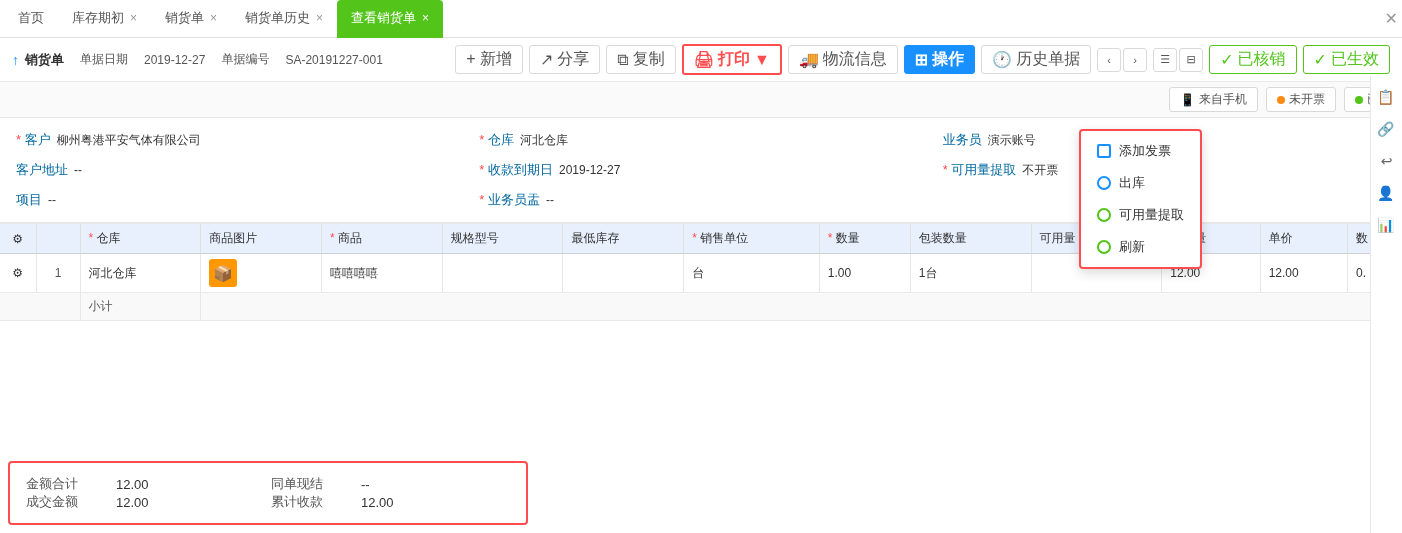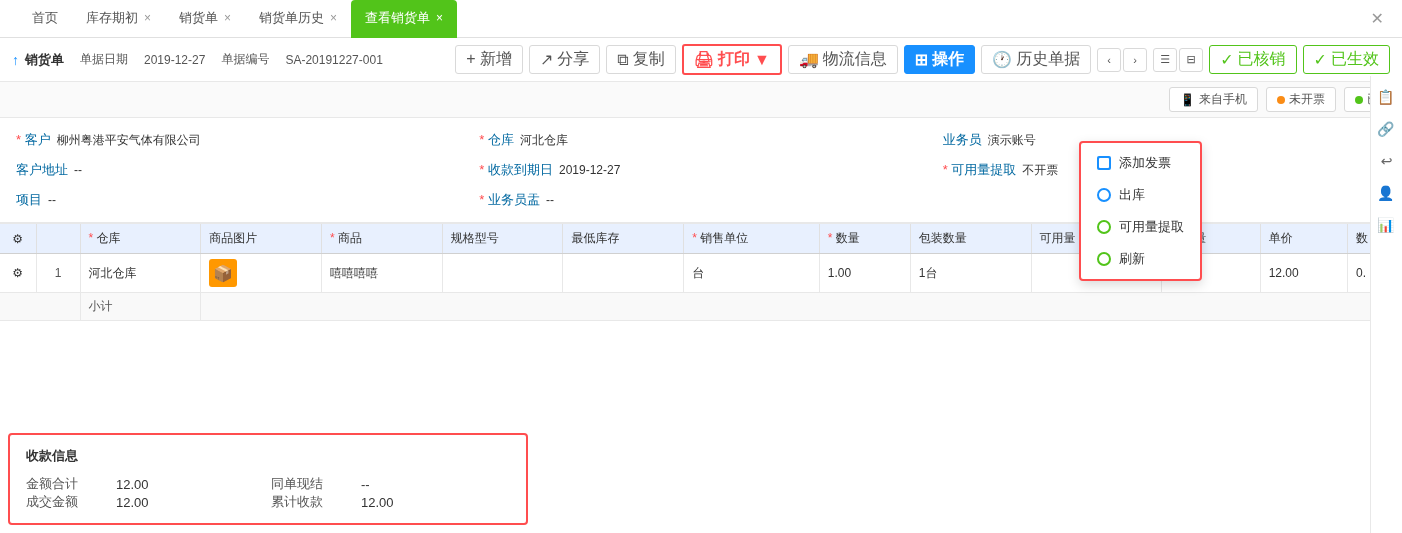--- a/index.html
+++ b/index.html
@@ -1,21 +1,21 @@
 <!DOCTYPE html>
 <html><head>
   <meta charset="utf-8">
   <style>
     * { box-sizing: border-box; margin: 0; padding: 0; }
     body { font-family: 'Microsoft YaHei', Arial, sans-serif; font-size: 13px; background: #f0f2f5; color: #333; }
     
     
     .tab-bar {
       display: flex; align-items: center; background: #fff;
-      border-bottom: 1px solid #e0e0e0; padding: 0 18px;
+      border-bottom: 1px solid #e0e0e0; padding: 0 4px;
       height: 38px; position: relative;
     }
     .tab-item {
       display: flex; align-items: center; padding: 0 14px; height: 38px;
       cursor: pointer; font-size: 13px; color: #555; border-bottom: 2px solid transparent;
       white-space: nowrap;
     }
     .tab-item .tab-close {
       margin-left: 6px; color: #999; font-size: 12px; cursor: pointer;
     }
@@ -136,21 +136,21 @@
     }
     .bottom-title { font-weight: bold; font-size: 13px; margin-bottom: 10px; }
     .bottom-grid { display: grid; grid-template-columns: 1fr 1fr; gap: 6px; }
     .bottom-row { display: flex; align-items: center; gap: 20px; font-size: 13px; }
     .bottom-label { color: #555; width: 70px; }
     .bottom-value { color: #333; }
     .bottom-value.red { color: #ff4d4f; }
     
     
     .dropdown-menu {
-      position: absolute; top: 103px; right: 200px; z-index: 1000;
+      position: absolute; top: 91px; right: 200px; z-index: 1000;
       background: #fff; border: 2px solid #ff4d4f; border-radius: 4px;
       box-shadow: 0 4px 12px rgba(0,0,0,0.15); min-width: 120px; padding: 4px 0;
     }
     .dropdown-item {
       display: flex; align-items: center; gap: 8px; padding: 7px 16px;
       cursor: pointer; font-size: 13px; color: #333;
     }
     .menu-icon-square {
       width: 14px; height: 14px; background: #1890ff; border-radius: 2px;
       display: inline-flex; align-items: center; justify-content: center;
@@ -351,21 +351,20 @@
           <tr class="subtotal">
             <td colspan="2"></td>
             <td>小计</td>
             <td colspan="11"></td>
           </tr>
         </tbody>
       </table>
     </div>
 
     <div class="bottom-info">
-      <div class="bottom-title">收款信息</div>
       <div class="bottom-grid">
         <div>
           <div class="bottom-row">
             <span class="bottom-label">金额合计</span>
             <span class="bottom-value">12.00</span>
           </div>
           <div class="bottom-row">
             <span class="bottom-label">成交金额</span>
             <span class="bottom-value">12.00</span>
           </div>

